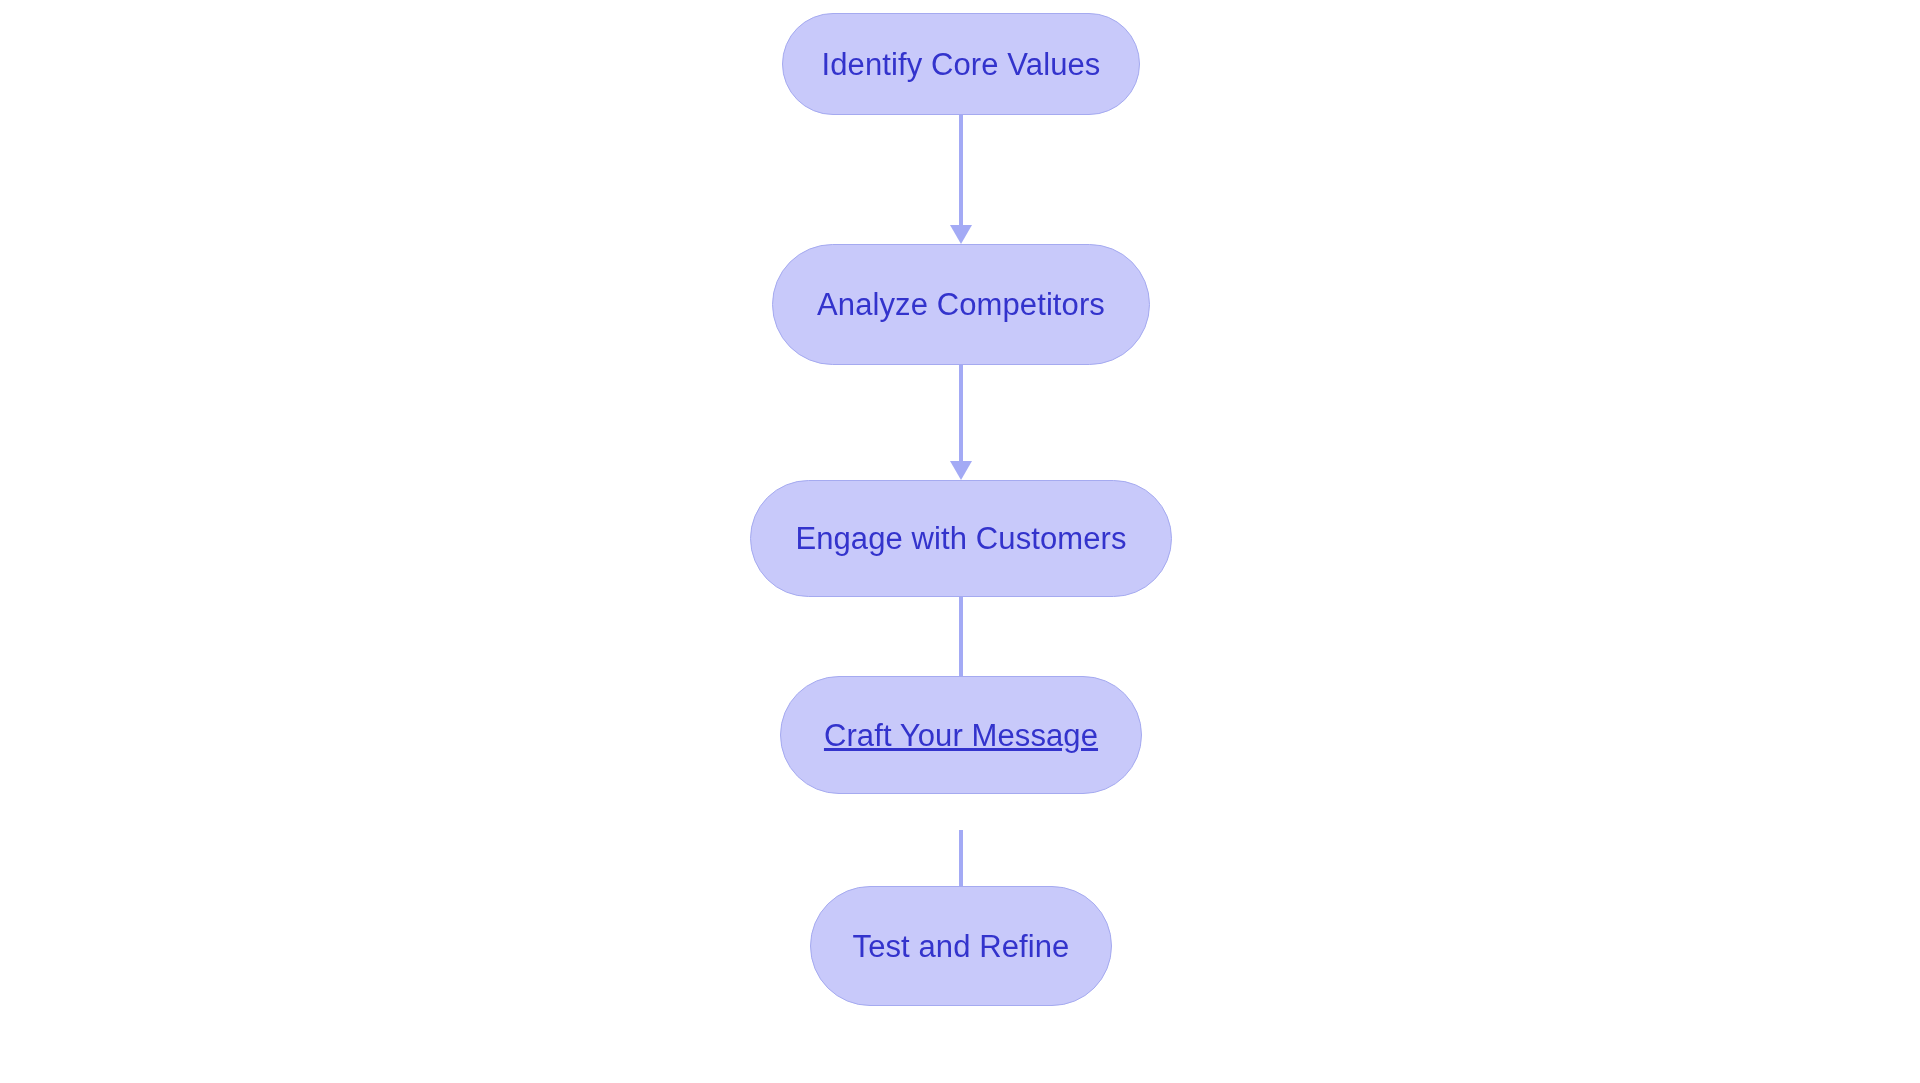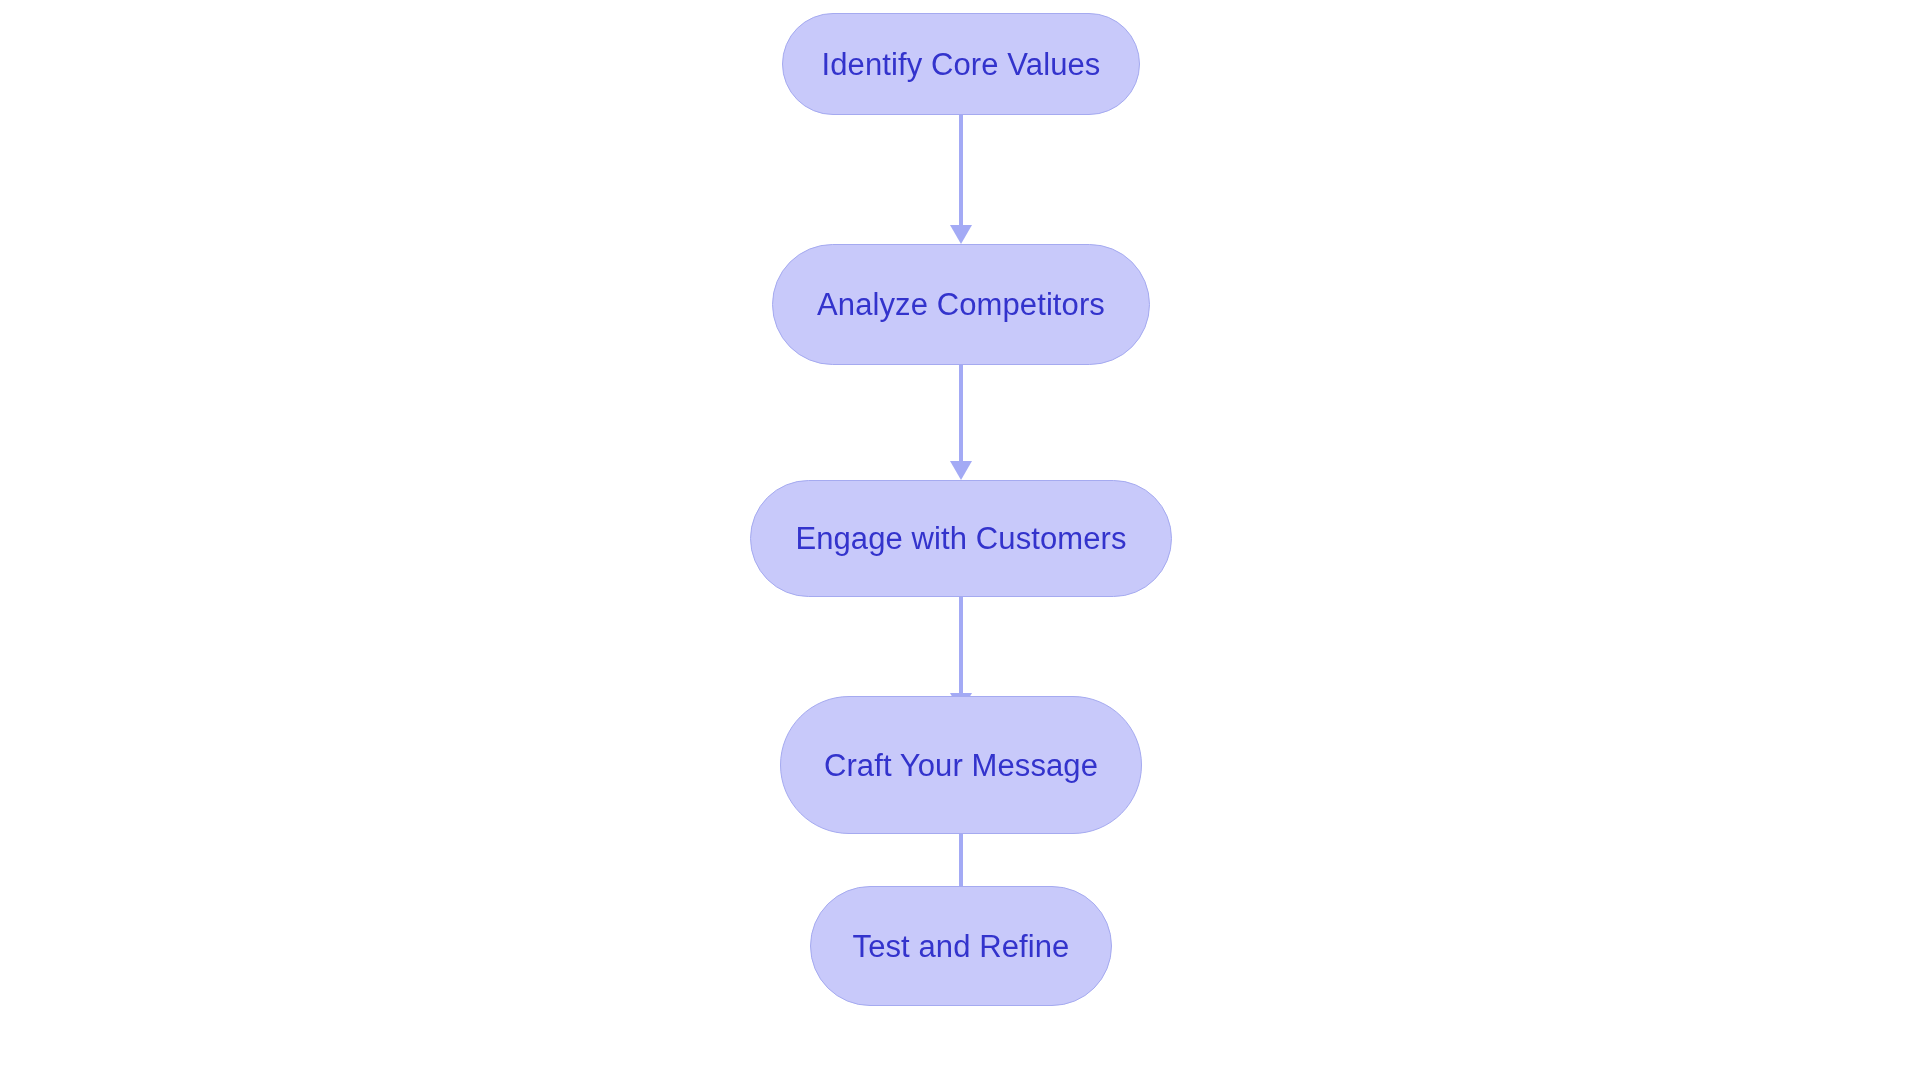--- a/index.html
+++ b/index.html
@@ -92,21 +92,21 @@
   </div>
 
   <div class="flow-node" style="left:750px; top:480px; width:422px; height:117px;">
     <span class="node-label">Engage with Customers</span>
   </div>
 
   <div class="flow-node" style="left:772px; top:244px; width:378px; height:121px;">
     <span class="node-label">Analyze Competitors</span>
   </div>
 
-  <div class="flow-node" style="left:780px; top:696px; width:362px; height:138px;">
+  <div class="flow-node" style="left:780px; top:676px; width:362px; height:118px;text-decoration:underline;">
     <span class="node-label">Craft Your Message</span>
   </div>
 
   <div class="flow-node" style="left:810px; top:886px; width:302px; height:120px;">
     <span class="node-label">Test and Refine</span>
   </div>
 
 </div>
 
 </body></html>

